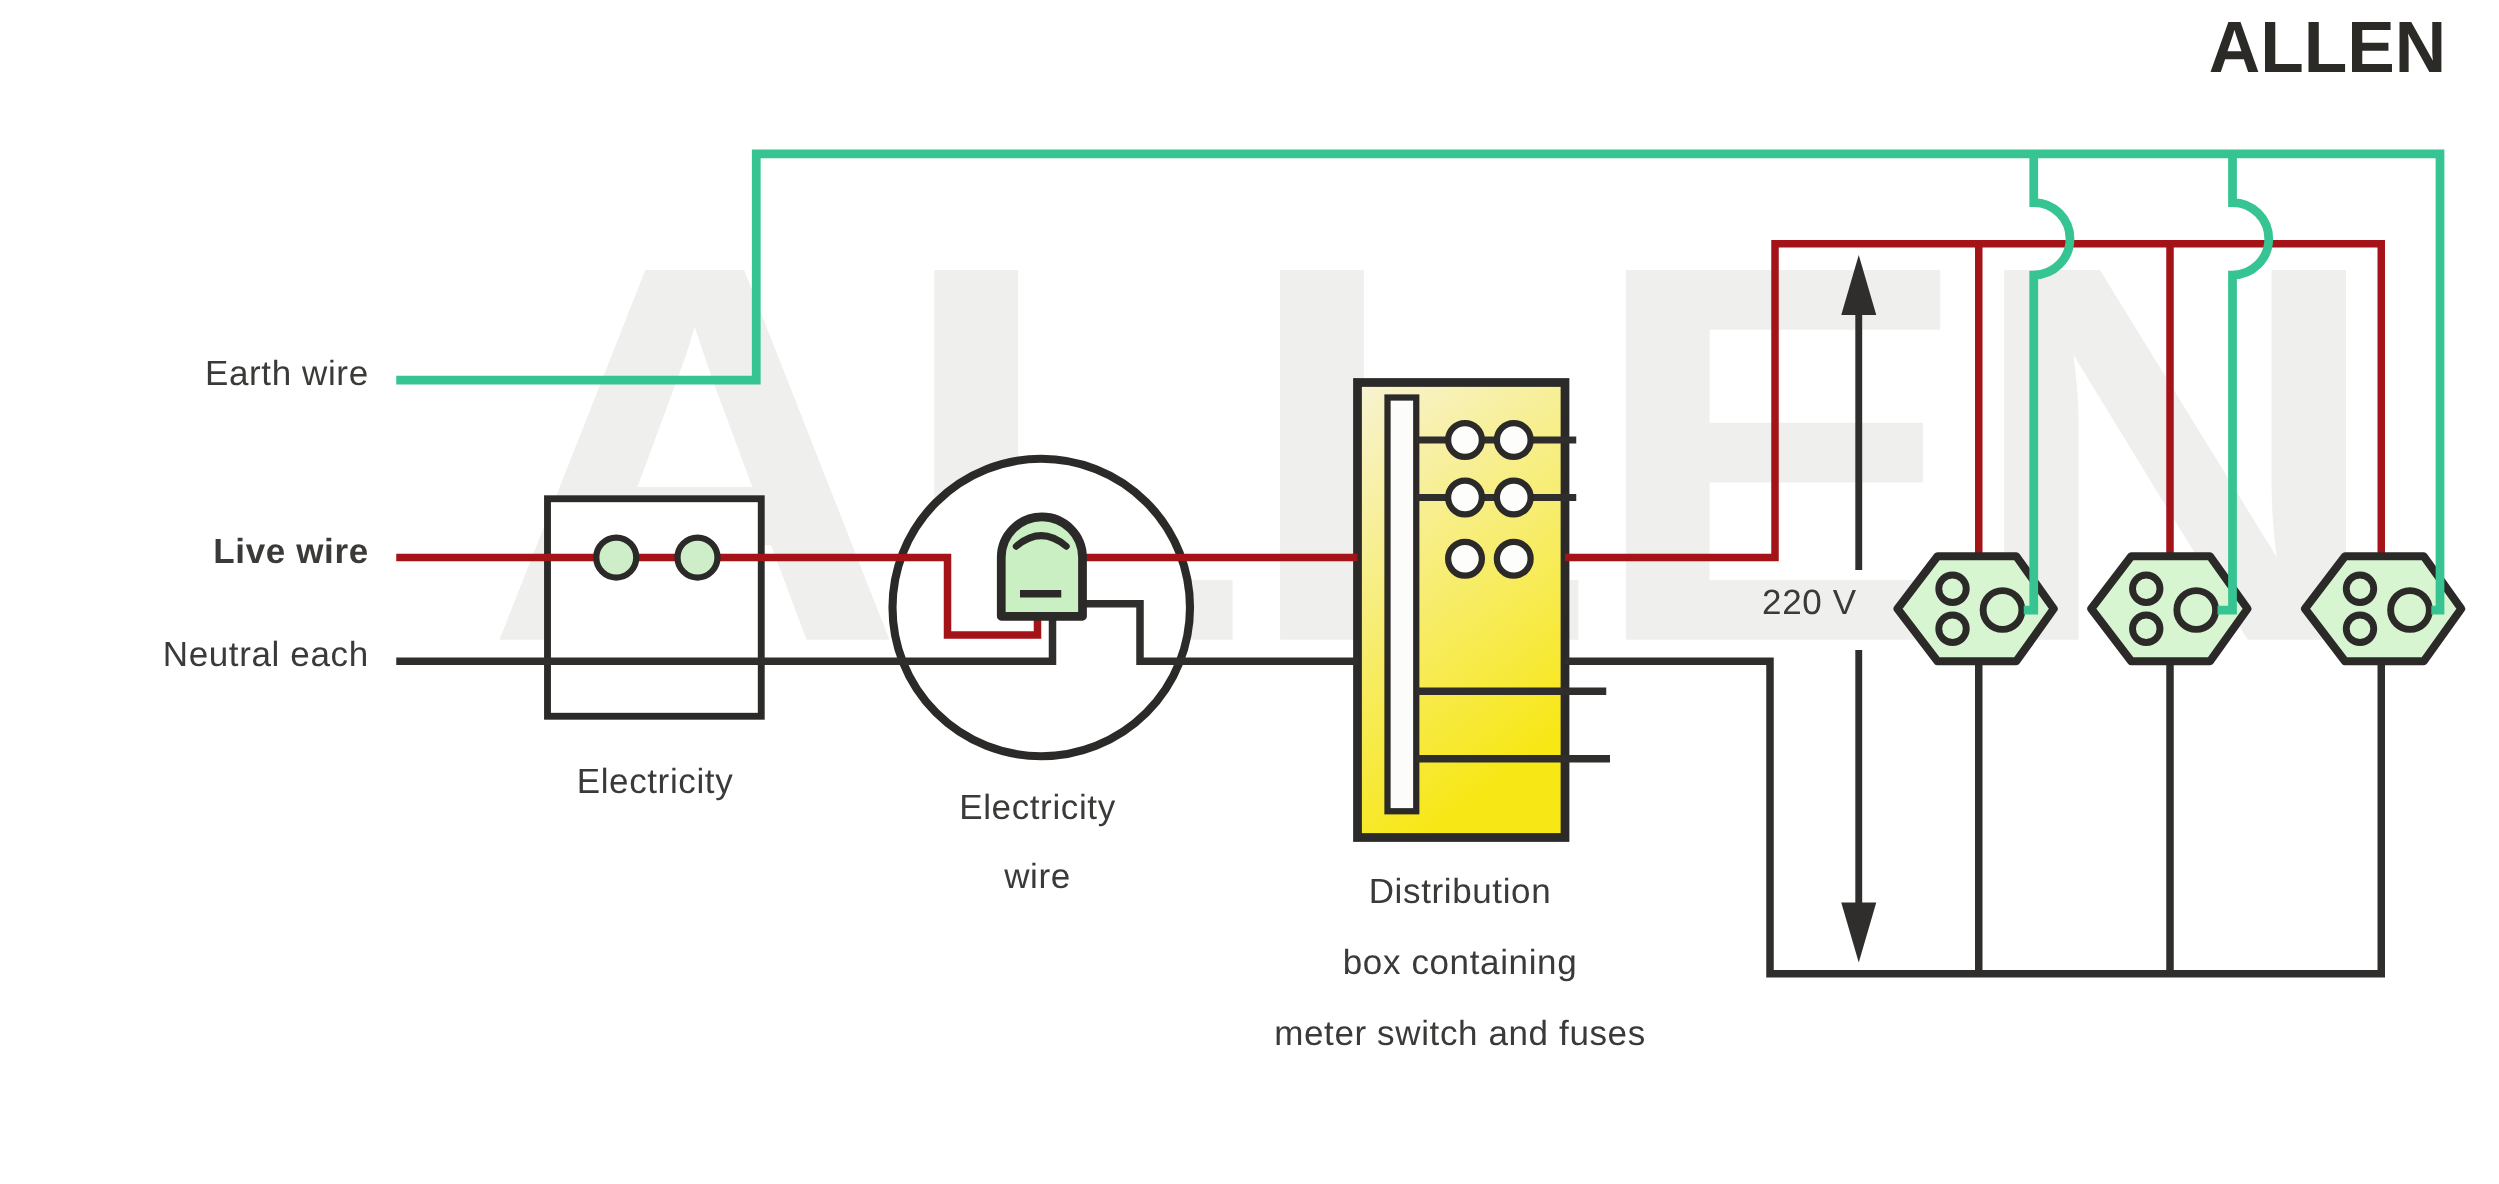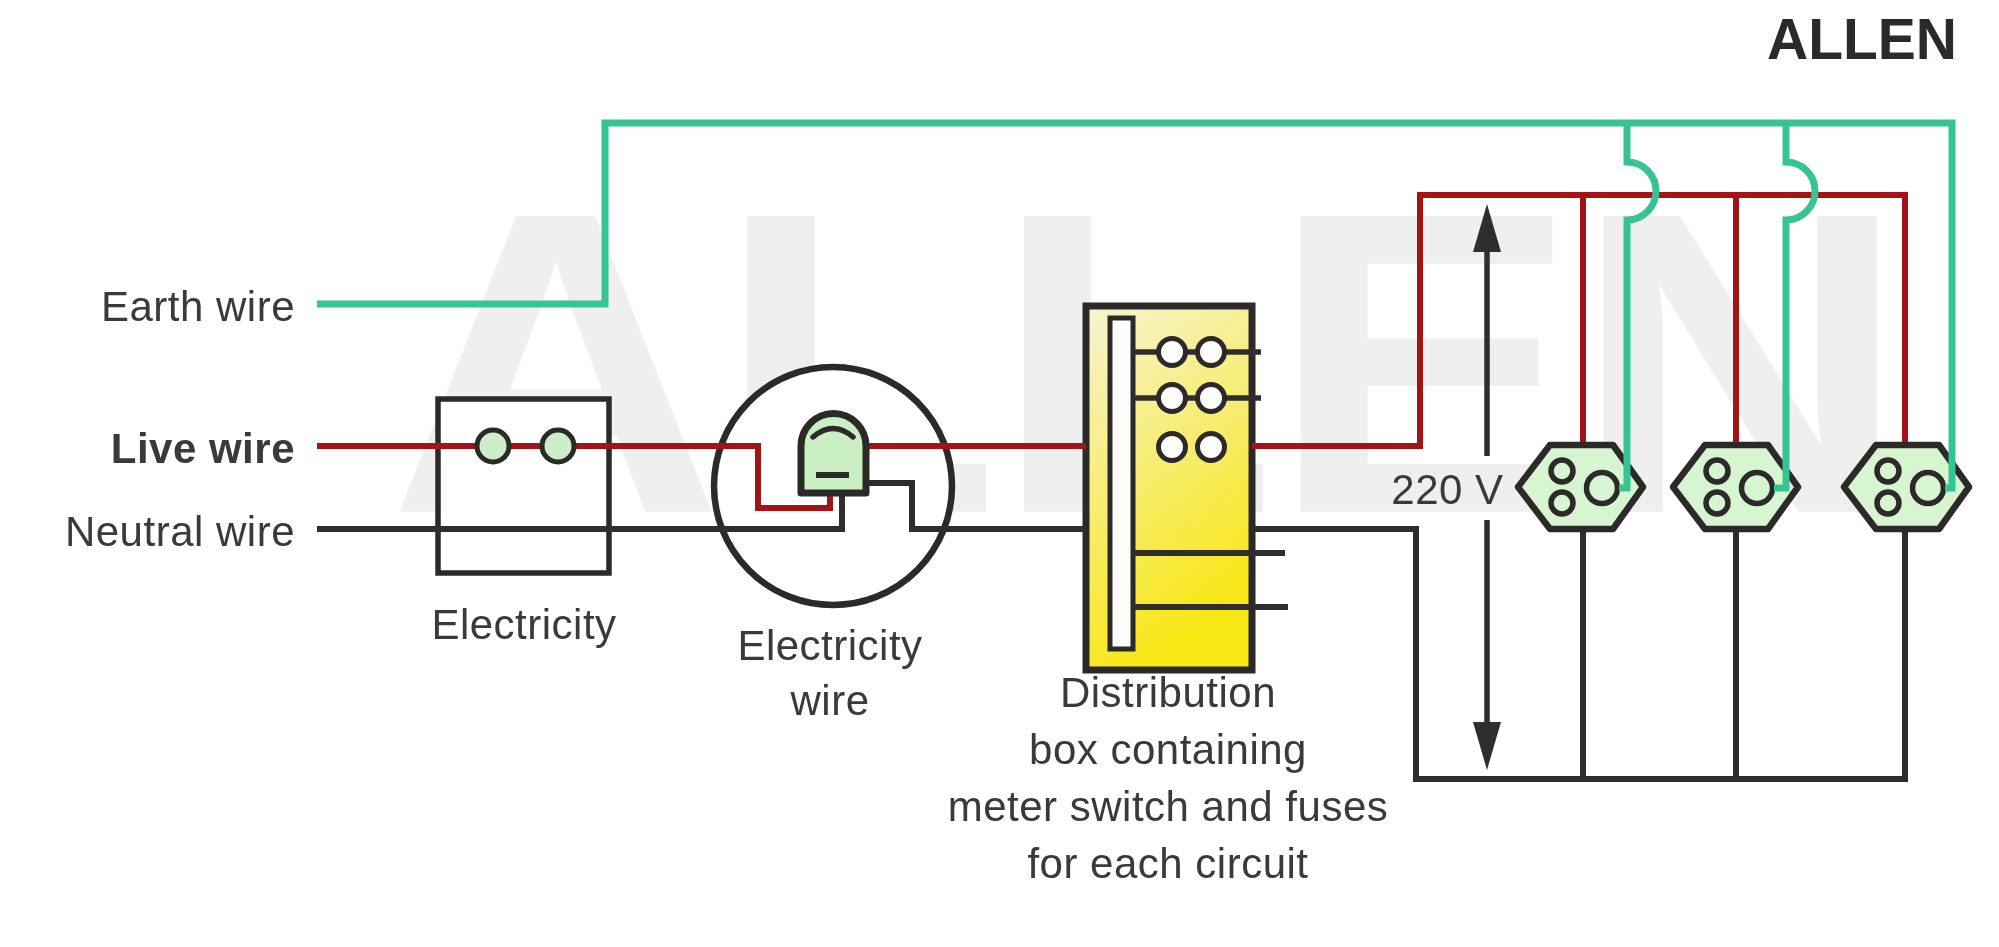--- a/index.html
+++ b/index.html
@@ -18,21 +18,21 @@
     font-weight:bold;color:var(--watermark);letter-spacing:-8px;
     transform:scale(0.93,0.86);transform-origin:left top;user-select:none;z-index:0;
   }
   .logo{
     position:absolute;top:10px;right:42px;font-size:57px;line-height:1;
     font-weight:bold;color:var(--logo);letter-spacing:0px;z-index:5;
     transform:scaleY(1.02);transform-origin:top right;
   }
   svg.diagram{position:absolute;left:0;top:0;z-index:2;}
   .lbl{
-    position:absolute;color:var(--text);font-size:42px;line-height:1.25;
+    position:absolute;color:var(--text);font-size:28px;line-height:1.25;
     z-index:3;letter-spacing:0.5px;
   }
   .lbl.right{text-align:right;}
   .lbl.center{text-align:center;}
   .stroke-green{stroke:var(--wire-green);fill:none;stroke-width:7;}
   .stroke-red{stroke:var(--wire-red);fill:none;stroke-width:6;}
   .stroke-black{stroke:var(--wire-black);fill:none;stroke-width:6;}
   .thin-black{stroke:var(--wire-black);fill:none;stroke-width:5.5;}
 </style>
 </head>
@@ -136,31 +136,30 @@
     <line x1="1487" y1="520" x2="1487" y2="724" class="thin-black"></line>
     <polygon points="1487,204 1473,252 1501,252" style="fill:var(--wire-black)"></polygon>
     <polygon points="1487,770 1473,722 1501,722" style="fill:var(--wire-black)"></polygon>
   </g>
 </svg>
 
 <div class="lbl right" style="left:40px;top:281px;width:255px;">Earth wire</div>
 
 <div class="lbl right" style="left:40px;top:423px;width:255px;font-weight:bold;">Live wire</div>
 
-<div class="lbl right" style="left:40px;top:506px;width:255px;">Neutral wire</div>
+<div class="lbl right" style="left:40px;top:506px;width:255px;">Neutral each</div>
 
 <div class="lbl center" style="left:324px;top:599px;width:400px;line-height:52px;">
   <div>Electricity</div>
 </div>
 
 <div class="lbl center" style="left:630px;top:618px;width:400px;line-height:55px;">
   <div>Electricity</div>
   <div>wire</div>
 </div>
 
-<div class="lbl center" style="left:918px;top:664px;width:500px;line-height:57px;">
+<div class="lbl center" style="left:918px;top:684px;width:500px;line-height:57px;">
   <div>Distribution</div>
   <div>box containing</div>
   <div>meter switch and fuses</div>
-  <div>for each circuit</div>
 </div>
 
 <div class="lbl center" style="left:1360px;top:464px;width:175px;">220 V</div>
 
 </body></html>

